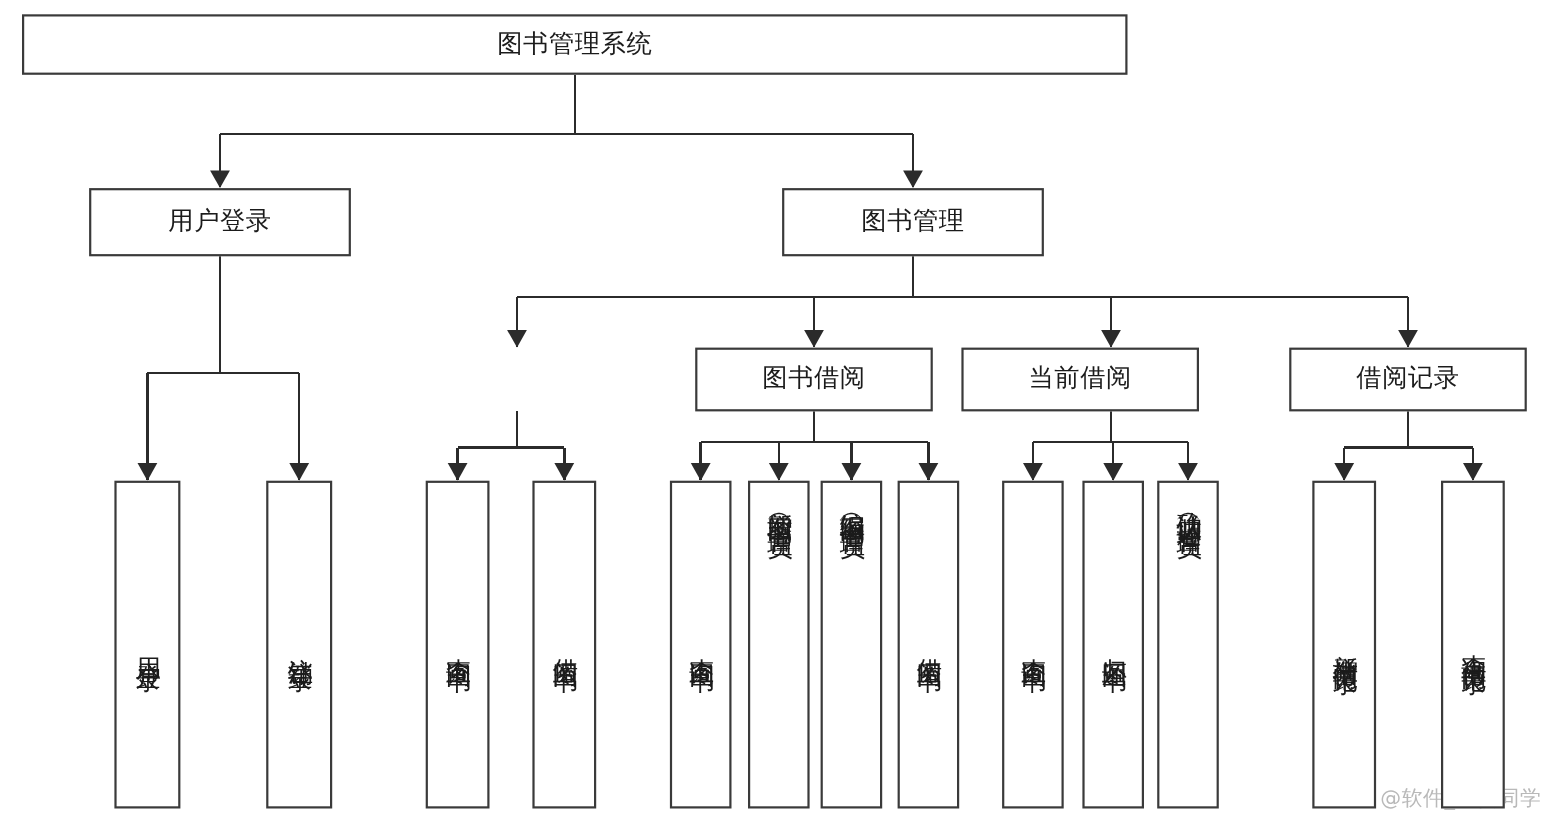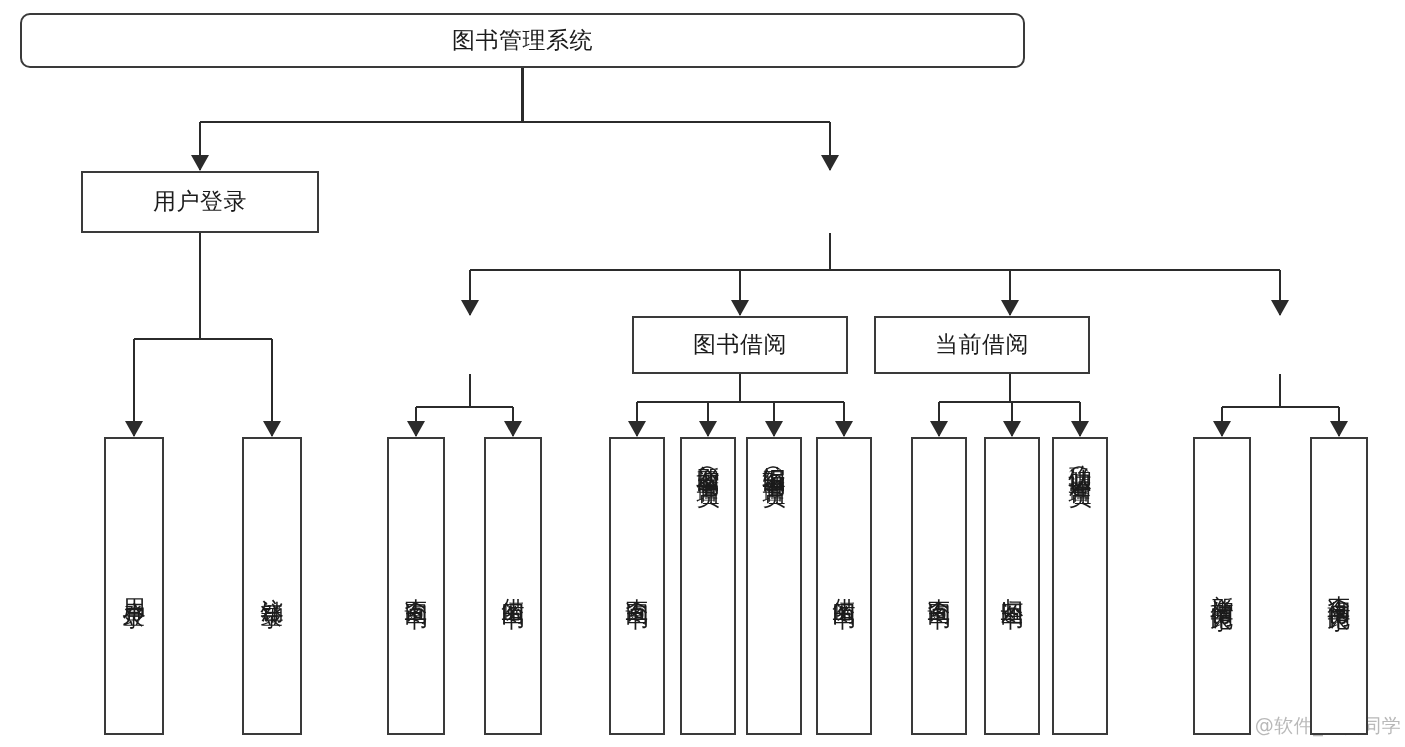--- a/index.html
+++ b/index.html
@@ -124,31 +124,37 @@
       <polygon points="1071,421 1089,421 1080,437" fill="#2b2b2b"></polygon>
       <line x1="1280" y1="374" x2="1280" y2="407" stroke="#2b2b2b" stroke-width="2.2" shape-rendering="crispEdges"></line>
       <line x1="1222" y1="407" x2="1339" y2="407" stroke="#2b2b2b" stroke-width="2.2" shape-rendering="crispEdges"></line>
       <line x1="1222" y1="407" x2="1222" y2="436" stroke="#2b2b2b" stroke-width="2.2" shape-rendering="crispEdges"></line>
       <polygon points="1213,421 1231,421 1222,437" fill="#2b2b2b"></polygon>
       <line x1="1339" y1="407" x2="1339" y2="436" stroke="#2b2b2b" stroke-width="2.2" shape-rendering="crispEdges"></line>
       <polygon points="1330,421 1348,421 1339,437" fill="#2b2b2b"></polygon>
     </svg>
 
   <div class="watermark" style="left: 1192px; top: 713px; color: rgb(185, 185, 185);">CSDN @软件_小贺同学</div>
-<div class="node horizontal" style="left: 20px; top: 13px; width: 1005px; height: 55px; border-color: rgb(58, 58, 58); background: rgb(255, 255, 255); border-radius: 10px;">
+<div class="node horizontal" style="left: 20px; top: 13px; width: 1005px; height: 55px; border-color: rgb(58, 58, 58); background: rgb(255, 255, 255);">
       <span class="node-label" style="color: rgb(27, 27, 27);">图书管理系统</span>
     </div>
     <div class="node horizontal" style="left: 81px; top: 171px; width: 238px; height: 62px; border-color: rgb(58, 58, 58); background: rgb(255, 255, 255);">
       <span class="node-label" style="color: rgb(27, 27, 27);">用户登录</span>
+    </div>
+    <div class="node horizontal" style="left: 711px; top: 171px; width: 238px; height: 62px; border-color: rgb(58, 58, 58); background: rgb(255, 255, 255);">
+      <span class="node-label" style="color: rgb(27, 27, 27);">图书管理</span>
     </div>
     <div class="node horizontal" style="left: 632px; top: 316px; width: 216px; height: 58px; border-color: rgb(58, 58, 58); background: rgb(255, 255, 255);">
       <span class="node-label" style="color: rgb(27, 27, 27);">图书借阅</span>
     </div>
     <div class="node horizontal" style="left: 874px; top: 316px; width: 216px; height: 58px; border-color: rgb(58, 58, 58); background: rgb(255, 255, 255);">
       <span class="node-label" style="color: rgb(27, 27, 27);">当前借阅</span>
+    </div>
+    <div class="node horizontal" style="left: 1172px; top: 316px; width: 216px; height: 58px; border-color: rgb(58, 58, 58); background: rgb(255, 255, 255);">
+      <span class="node-label" style="color: rgb(27, 27, 27);">借阅记录</span>
     </div>
     <div class="node vertical v-mid" style="left: 104px; top: 437px; width: 60px; height: 298px; border-color: rgb(58, 58, 58); background: rgb(255, 255, 255);">
       <span class="node-label" style="color: rgb(27, 27, 27);">用户登录</span>
     </div>
     <div class="node vertical v-mid" style="left: 242px; top: 437px; width: 60px; height: 298px; border-color: rgb(58, 58, 58); background: rgb(255, 255, 255);">
       <span class="node-label" style="color: rgb(27, 27, 27);">注销登录</span>
     </div>
     <div class="node vertical v-mid" style="left: 387px; top: 437px; width: 58px; height: 298px; border-color: rgb(58, 58, 58); background: rgb(255, 255, 255);">
       <span class="node-label" style="color: rgb(27, 27, 27);">查询图书</span>
     </div>

